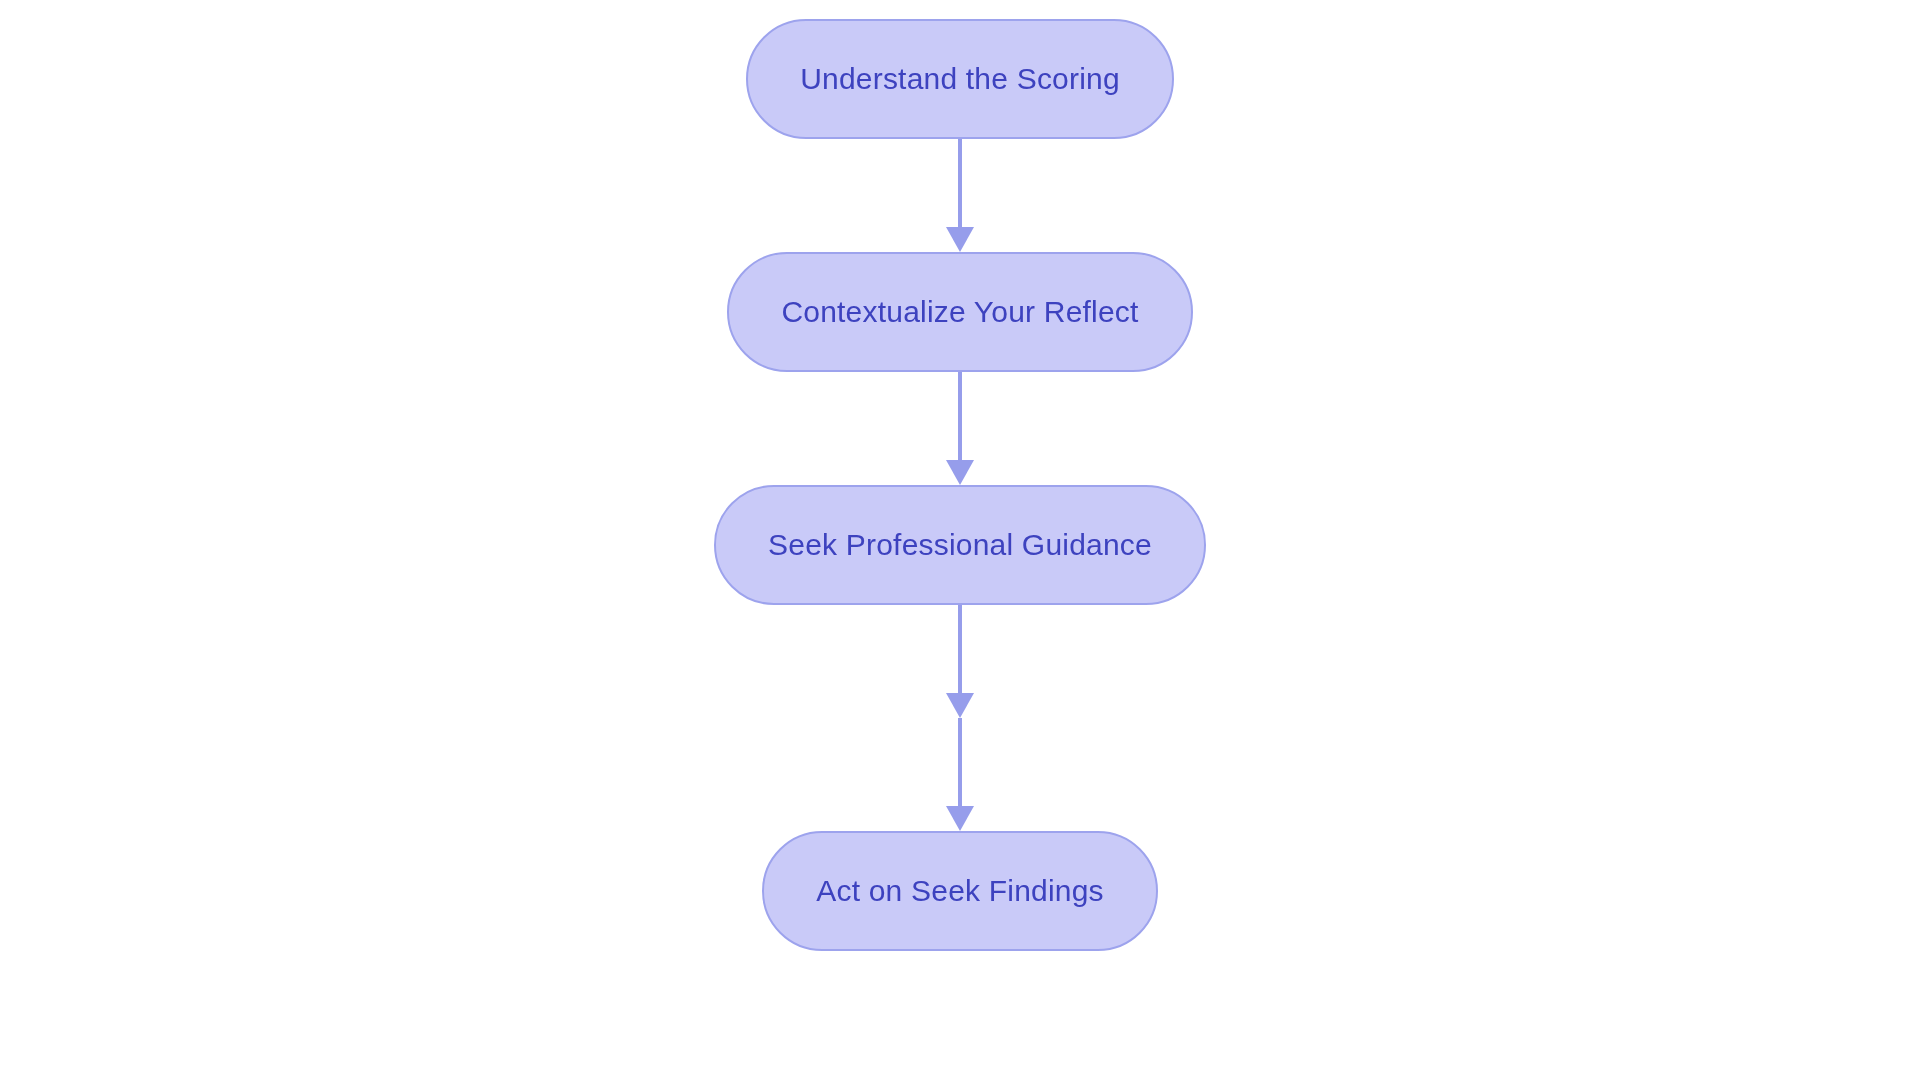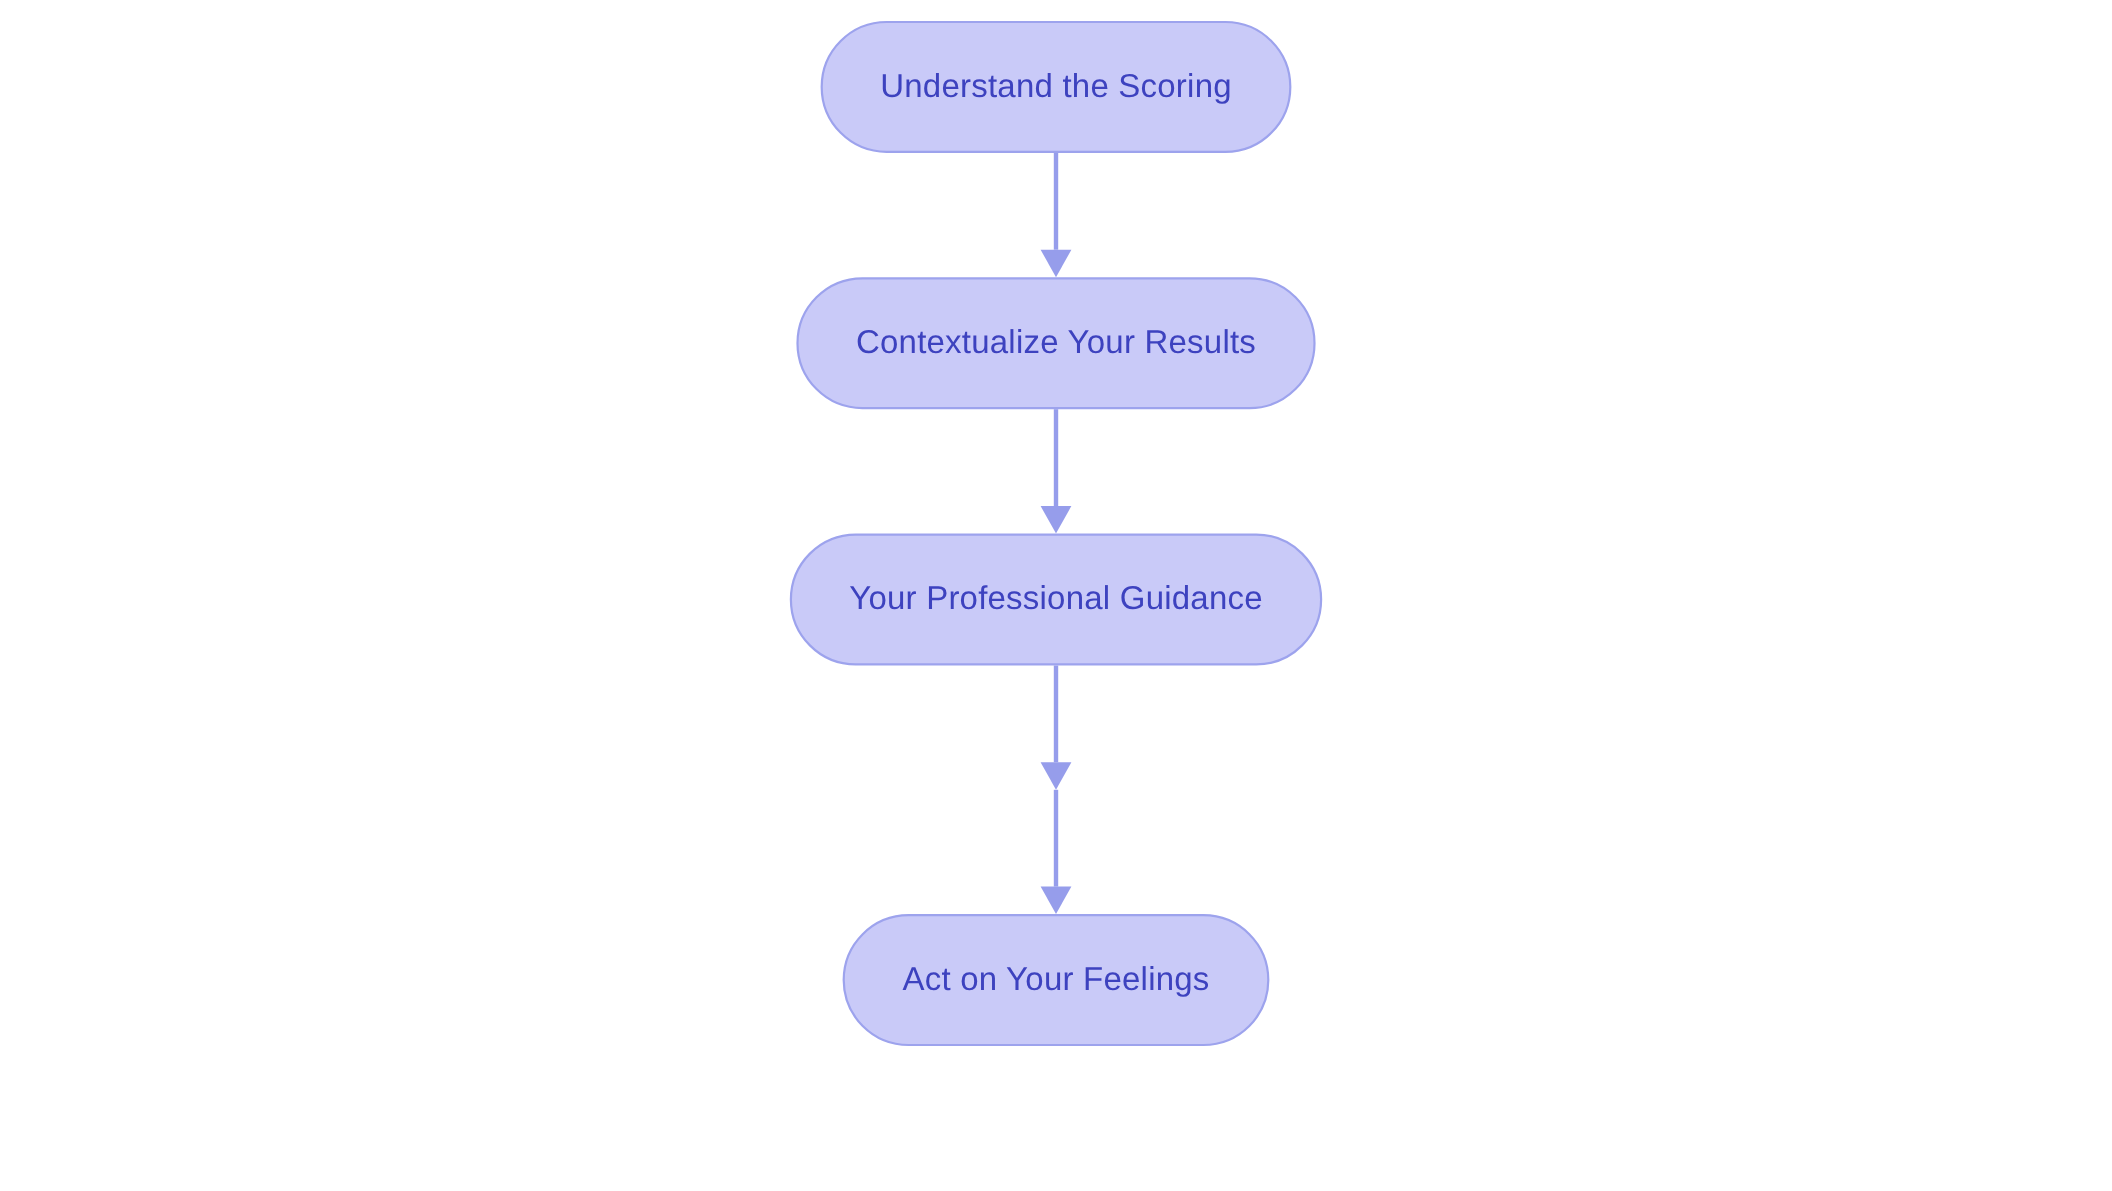--- a/index.html
+++ b/index.html
@@ -75,41 +75,41 @@
     <div class="flow-node">
       <span class="node-label">Understand the Scoring</span>
     </div>
 
     <div class="flow-arrow">
       <div class="arrow-line"></div>
       <div class="arrow-head"></div>
     </div>
 
     <div class="flow-node">
-      <span class="node-label">Contextualize Your Results</span>
+      <span class="node-label">Contextualize Your Reflect</span>
     </div>
 
     <div class="flow-arrow">
       <div class="arrow-line"></div>
       <div class="arrow-head"></div>
     </div>
 
     <div class="flow-node">
-      <span class="node-label">Your Professional Guidance</span>
+      <span class="node-label">Seek Professional Guidance</span>
     </div>
 
     <div class="flow-arrow">
       <div class="arrow-line"></div>
       <div class="arrow-head"></div>
     </div>
 
 
     <div class="flow-arrow">
       <div class="arrow-line"></div>
       <div class="arrow-head"></div>
     </div>
 
     <div class="flow-node">
-      <span class="node-label">Act on Your Feelings</span>
+      <span class="node-label">Act on Seek Findings</span>
     </div>
 
   </div>
 </div>
 
 </body></html>

